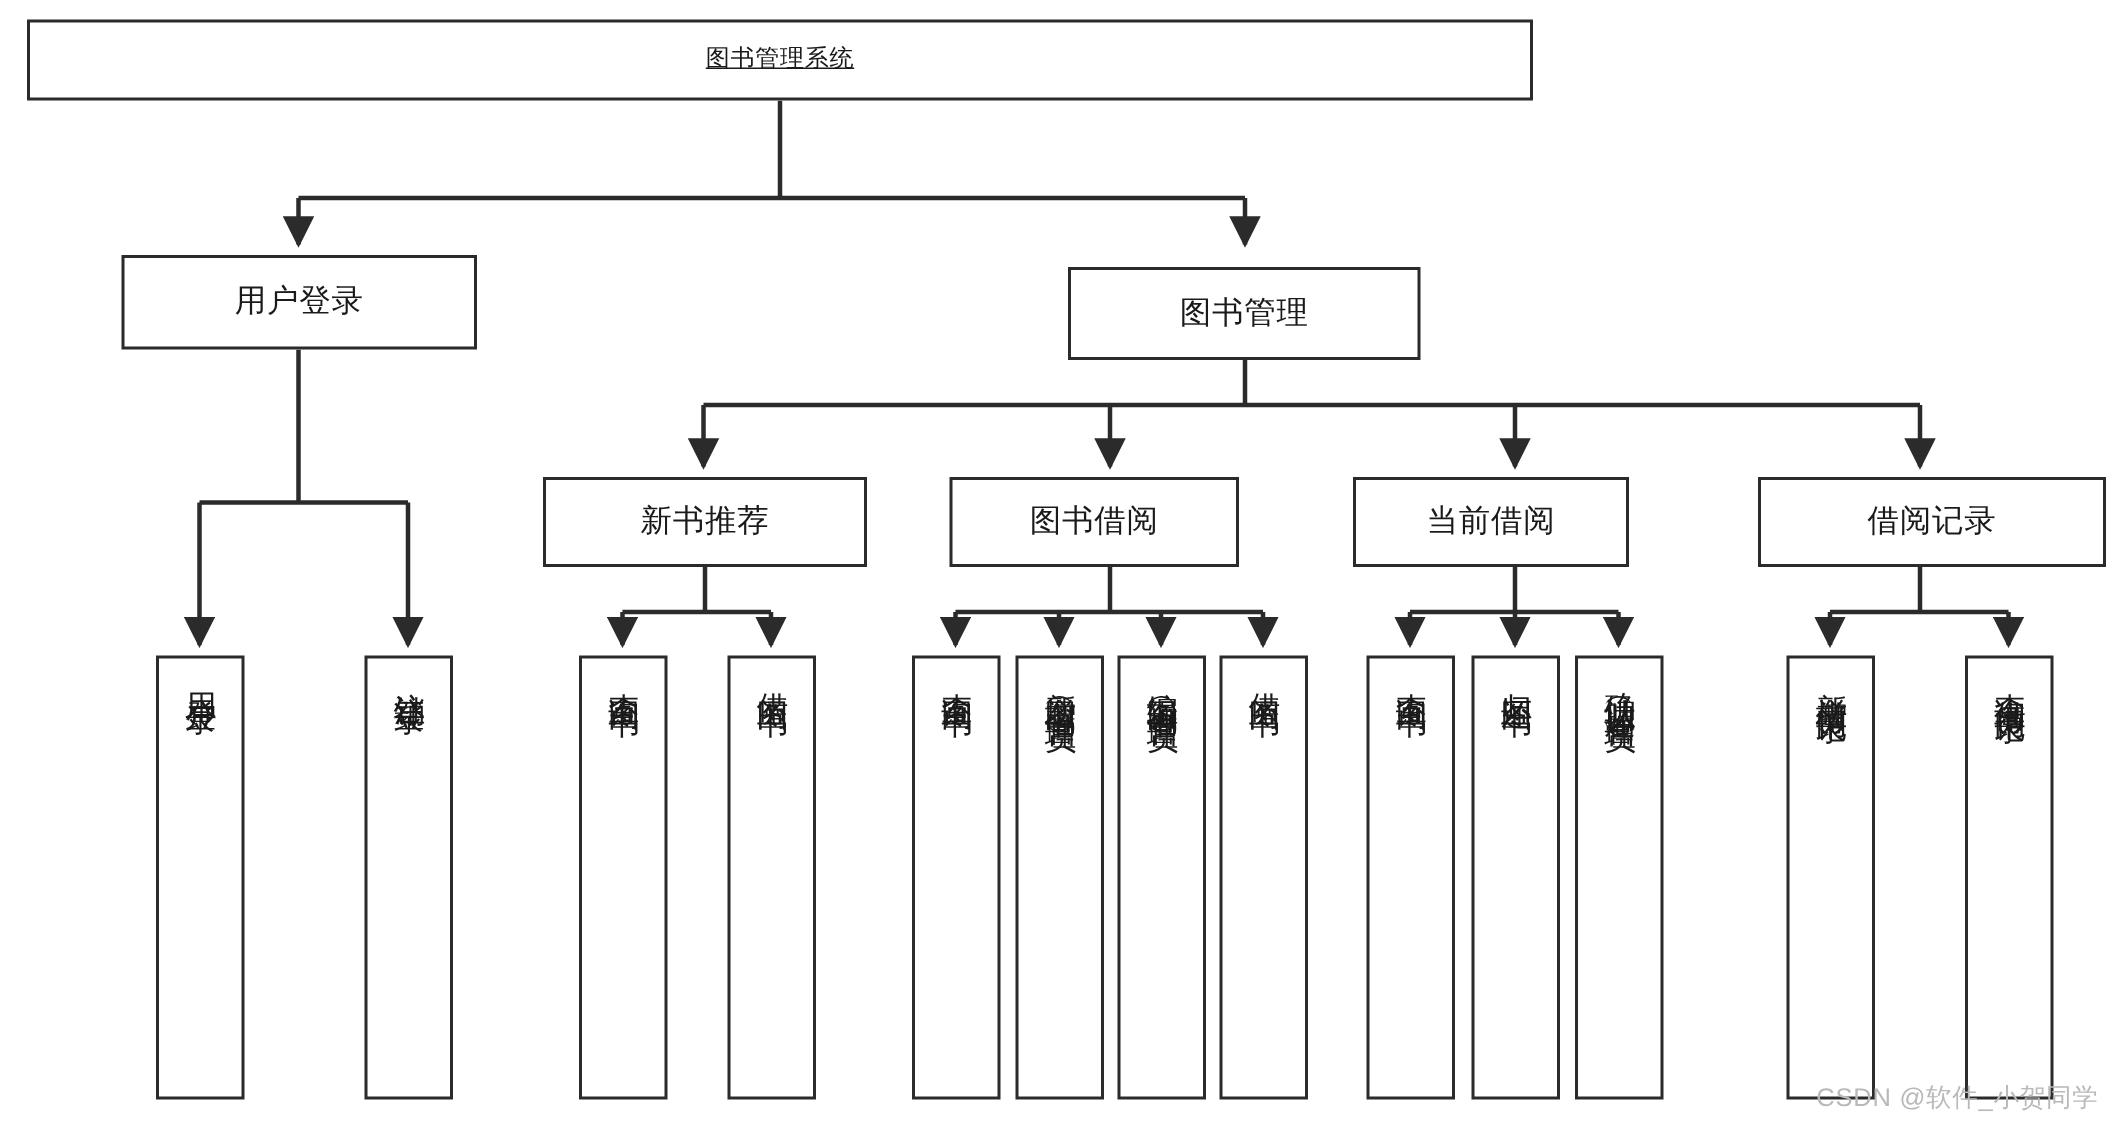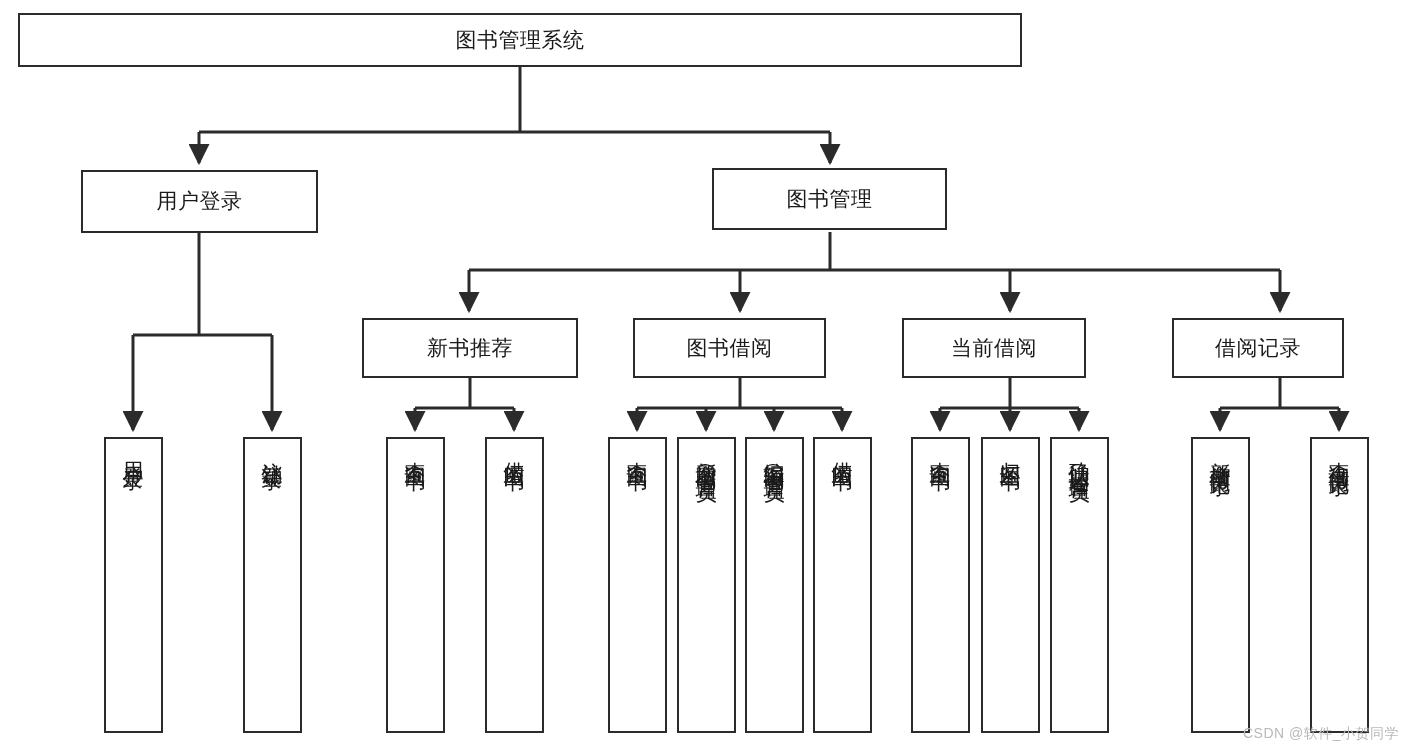--- a/index.html
+++ b/index.html
@@ -41,41 +41,42 @@
     text-align: center;
     line-height: 1.18;
     white-space: nowrap;
   }
   
   .node.horiz .node-label {
     font-size: 21px;
     letter-spacing: 0.5px;
   }
   .node.root .node-label {
-    font-size: 21px;
+    font-size: 16px;
+    text-decoration: underline;
   }
   
   .node.vert {
     padding: 6px 0;
     align-items: flex-start;
   }
   .node.vert .node-label {
     writing-mode: vertical-rl;
     text-orientation: upright;
     font-size: 21px;
     line-height: 1;
     letter-spacing: 3px;
     white-space: nowrap;
     margin: 0 auto;
   }
   .watermark {
     position: absolute;
     right: 6px;
     bottom: 4px;
-    font-size: 14px;
+    font-size: 17px;
     color: #b9b9b9;
     letter-spacing: 0.5px;
     white-space: nowrap;
     user-select: none;
   }
 </style>
 </head>
 <body>
 
 <div id="diagram-root">
@@ -130,34 +131,34 @@
     </g>
   </svg>
 
   <div class="node horiz root" style="left:18px; top:13px; width:1004px; height:54px;">
     <span class="node-label">图书管理系统</span>
   </div>
 
   <div class="node horiz" style="left:81px; top:170px; width:237px; height:63px;">
     <span class="node-label">用户登录</span>
   </div>
-  <div class="node horiz" style="left:712px; top:168px; width:235px; height:62px;">
+  <div class="node horiz" style="left:712px; top:178px; width:235px; height:62px;">
     <span class="node-label">图书管理</span>
   </div>
 
   <div class="node horiz" style="left:362px; top:318px; width:216px; height:60px;align-items:center;">
     <span class="node-label">新书推荐</span>
   </div>
   <div class="node horiz" style="left:633px; top:318px; width:193px; height:60px;">
     <span class="node-label">图书借阅</span>
   </div>
   <div class="node horiz" style="left:902px; top:318px; width:184px; height:60px;">
     <span class="node-label">当前借阅</span>
   </div>
-  <div class="node horiz" style="left:1172px; top:318px; width:172px; height:60px;">
+  <div class="node horiz" style="left:1172px; top:318px; width:232px; height:60px;">
     <span class="node-label">借阅记录</span>
   </div>
 
   <div class="node vert" style="left:104px; top:437px; width:59px; height:296px;">
     <span class="node-label">用户登录</span>
   </div>
   <div class="node vert" style="left:243px; top:437px; width:59px; height:296px;">
     <span class="node-label">注销登录</span>
   </div>
 

